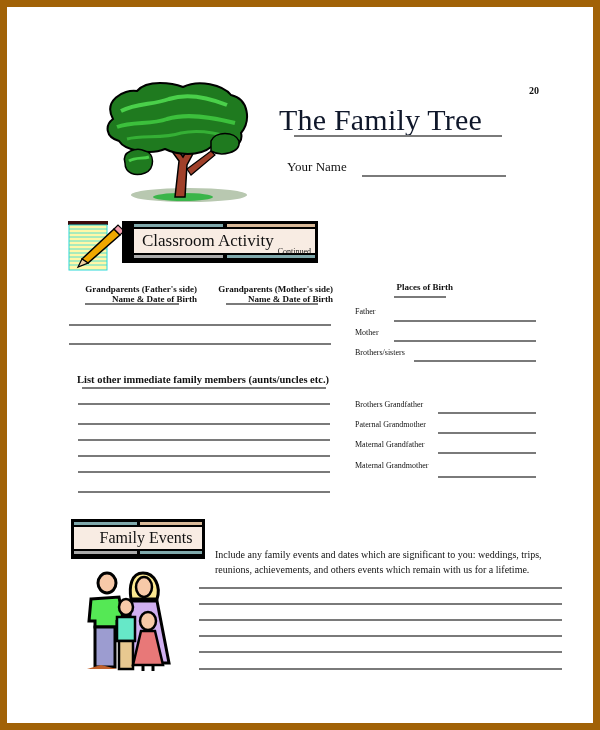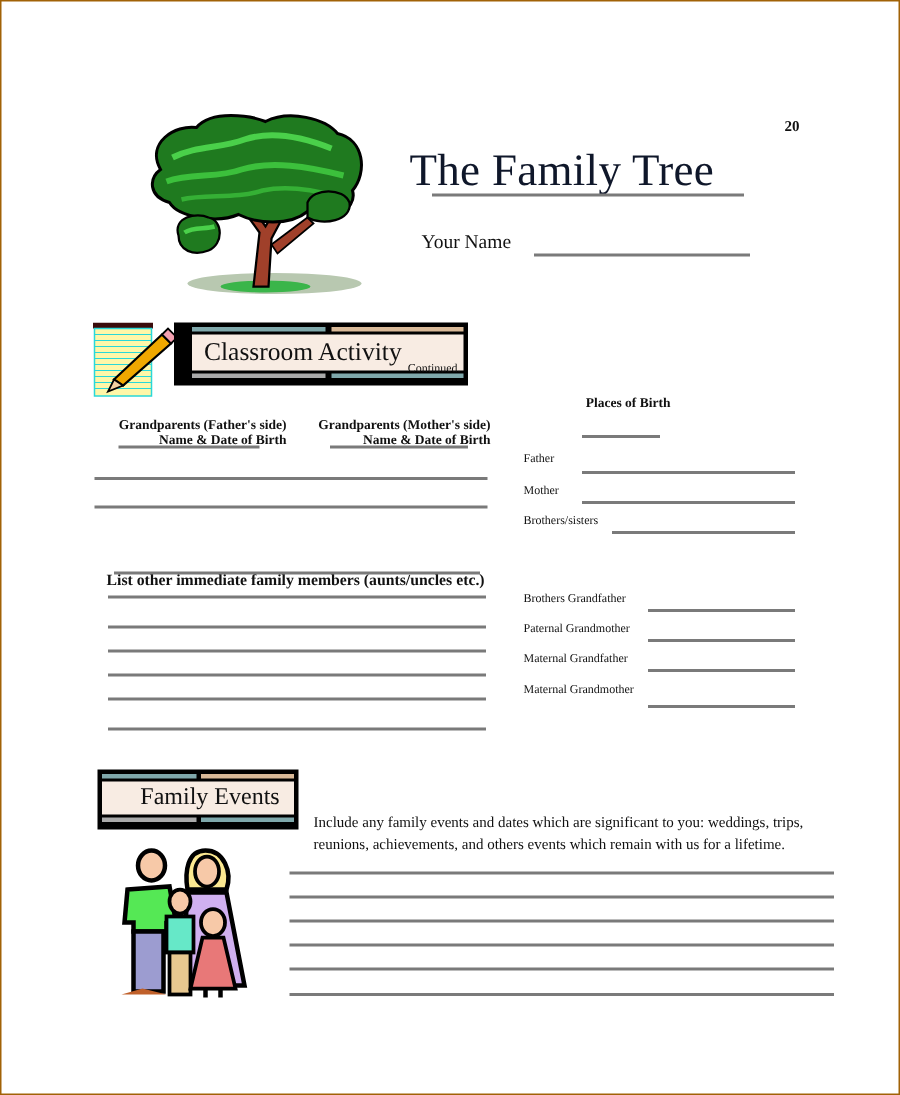--- a/index.html
+++ b/index.html
@@ -1,18 +1,18 @@
 <!DOCTYPE html>
 <html><head>
 <meta charset="utf-8">
 <style>
   * { box-sizing: border-box; margin: 0; padding: 0; }
   html, body { width: 600px; height: 730px; background: #ffffff; overflow: hidden; }
   body { position: relative; font-family: "Liberation Serif", "DejaVu Serif", serif; color: #111; }
-  .page { position: absolute; left: 0; top: 0; width: 600px; height: 730px; border: 1px solid #a16207; background: #fff; }
+  .page { position: absolute; left: 0; top: 0; width: 600px; height: 730px; border: 7px solid #a16207; background: #fff; }
   .abs { position: absolute; }
   .line { position: absolute; height: 2px; background: #7a7a7a; }
 
   .page-num { left: 522px; top: 78px; font-size: 10px; font-weight: bold; }
   .title { left: 272px; top: 96px; font-size: 30px; color: #0f172a; letter-spacing: 0.2px; }
   .your-name { left: 280px; top: 152px; font-size: 13px; }
 
   .banner { position: absolute; background: #000; padding: 3px 3px; }
   .banner .stripe { height: 3px; display: flex; }
   .banner .stripe span { flex: 1; }
@@ -97,31 +97,31 @@
 
   <div class="abs hdr" style="left:200px;top:277px;width:126px;">
     <div>Grandparents (Mother's side)</div>
     <div>Name &amp; Date of Birth</div>
   </div>
   <div class="line" style="left:219px;top:296px;width:92px;"></div>
 
   <div class="line" style="left:62px;top:317px;width:262px;"></div>
   <div class="line" style="left:62px;top:336px;width:262px;"></div>
 
-  <div class="abs hdr" style="left:380px;top:262px;width:66px;">Places of Birth</div>
+  <div class="abs hdr" style="left:380px;top:275px;width:66px;">Places of Birth</div>
   <div class="line" style="left:387px;top:289px;width:52px;"></div>
 
   <div class="abs lbl" style="left:348px;top:300px;">Father</div>
   <div class="line" style="left:387px;top:313px;width:142px;"></div>
   <div class="abs lbl" style="left:348px;top:321px;">Mother</div>
   <div class="line" style="left:387px;top:333px;width:142px;"></div>
   <div class="abs lbl" style="left:348px;top:341px;">Brothers/sisters</div>
   <div class="line" style="left:407px;top:353px;width:122px;"></div>
 
-  <div class="abs bold-lbl" style="left:70px;top:381px;">List other immediate family members (aunts/uncles etc.)</div>
+  <div class="abs bold-lbl" style="left:70px;top:367px;">List other immediate family members (aunts/uncles etc.)</div>
   <div class="line" style="left:75px;top:380px;width:244px;"></div>
   <div class="line" style="left:71px;top:396px;width:252px;"></div>
   <div class="line" style="left:71px;top:416px;width:252px;"></div>
   <div class="line" style="left:71px;top:432px;width:252px;"></div>
   <div class="line" style="left:71px;top:448px;width:252px;"></div>
   <div class="line" style="left:71px;top:464px;width:252px;"></div>
   <div class="line" style="left:71px;top:484px;width:252px;"></div>
 
   <div class="abs lbl" style="left:348px;top:393px;">Brothers Grandfather</div>
   <div class="line" style="left:431px;top:405px;width:98px;"></div>

